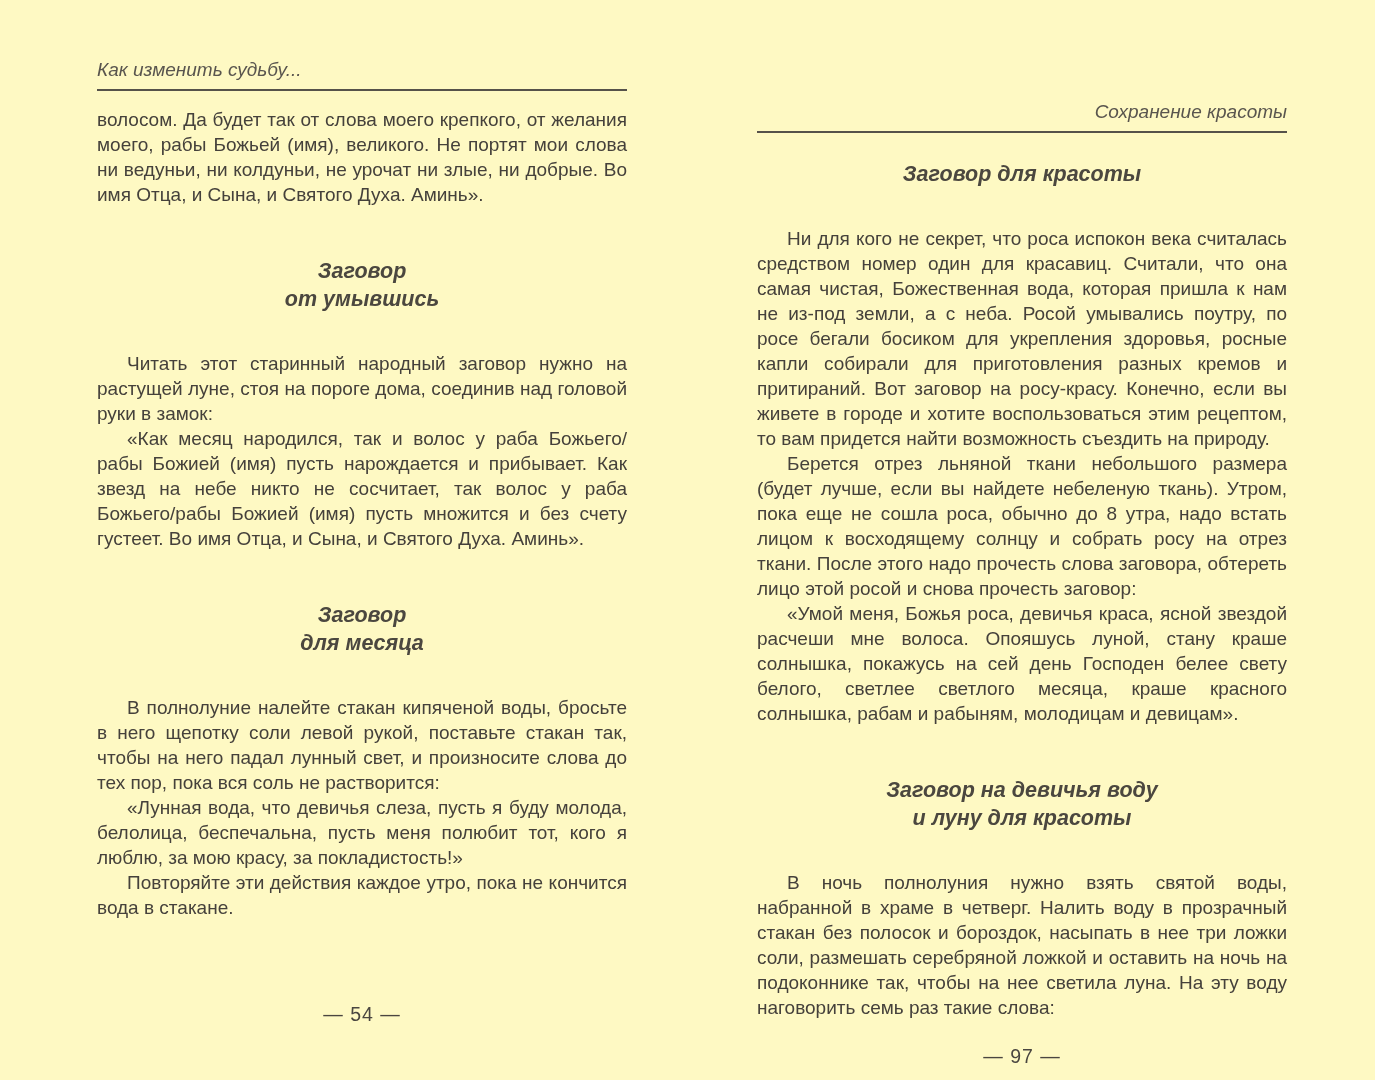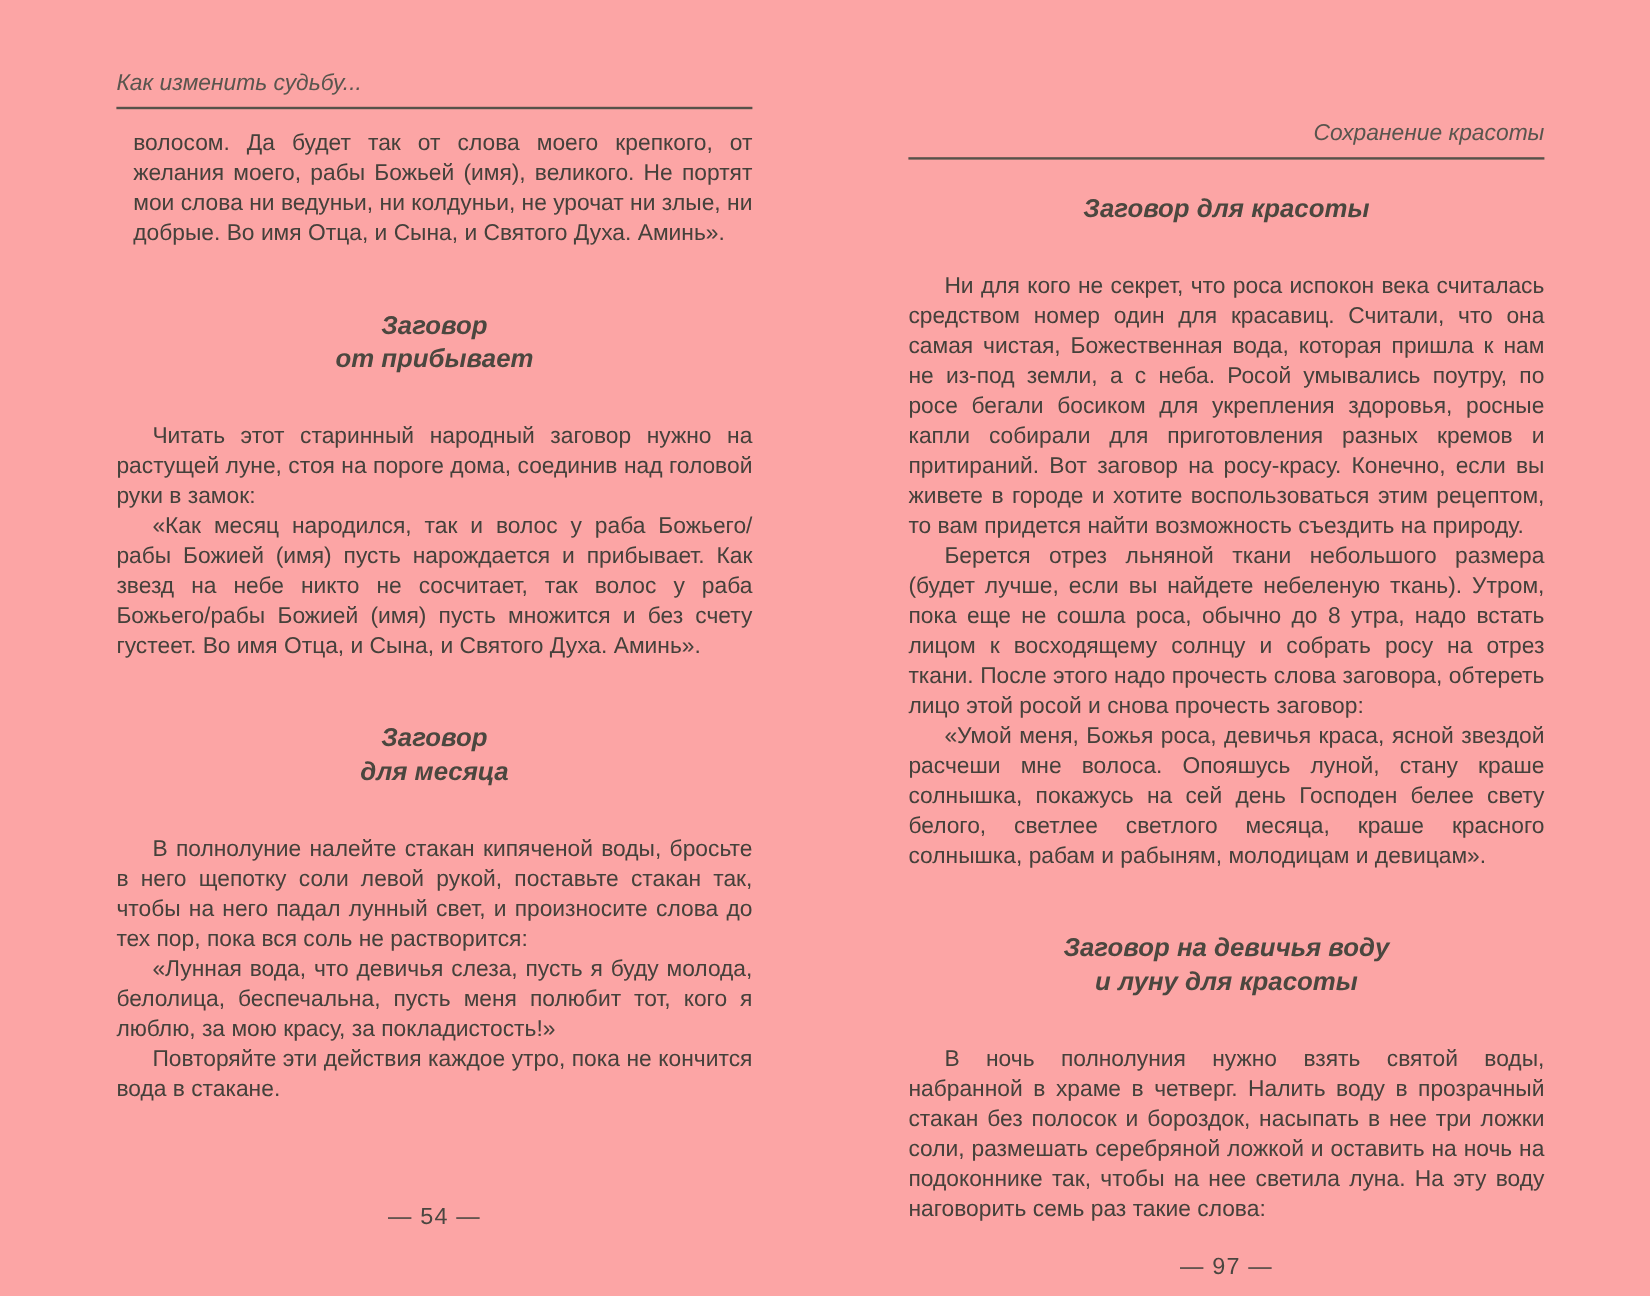--- a/index.html
+++ b/index.html
@@ -4,21 +4,21 @@
 <style>
   html, body { margin: 0; padding: 0; }
   body {
     width: 1375px; height: 1080px;
     background: #fcfbf8;
     font-family: "Liberation Sans", sans-serif;
   }
   .spread {
     position: relative;
     width: 1375px; height: 1080px;
-    background: #fca5a5;
+    background: #fef9c3;
     overflow: hidden;
   }
   .page {
     position: absolute; top: 0; height: 1080px; width: 530px;
   }
   .page.left  { left: 97px; }
   .page.right { left: 757px; margin-top: 42px; }
 
   .running-head {
     position: absolute; top: 58px; left: 0; right: 0;
@@ -33,21 +33,21 @@
   .page-body {
     position: absolute; top: 107px; left: 0; right: 0;
   }
   .page-body p {
     margin: 0;
     font-size: 19px; line-height: 25px;
     color: #45413b;
     text-align: justify;
     text-indent: 30px;
   }
-  .page-body p.no-indent { text-indent: 0; margin-left: 14px; }
+  .page-body p.no-indent { text-indent: 0; }
 
   .page-body h2 {
     margin: 50px 0 38px 0;
     text-align: center;
     font-size: 21.5px; line-height: 28px;
     font-style: italic;
     font-weight: bold;
     color: #4b473f;
   }
   .page-body > h2:first-child { margin-top: 11px; }
@@ -65,21 +65,21 @@
 <body>
 
 <div class="spread">
 
   <section class="page left">
     <div class="running-head">Как изменить судьбу...</div>
     <div class="page-body">
         <p class="no-indent">волосом. Да будет так от слова моего крепкого, от желания моего, рабы Божьей (имя), великого. Не портят мои слова ни ведуньи, ни колдуньи, не урочат ни злые, ни добрые. Во имя Отца, и Сына, и Святого Духа. Аминь».</p>
         <h2>
           <span>Заговор</span>
-          <span>от прибывает</span>
+          <span>от умывшись</span>
         </h2>
         <p>Читать этот старинный народный заговор нужно на растущей луне, стоя на пороге дома, соединив над головой руки в замок:</p>
         <p>«Как месяц народился, так и волос у раба Божьего/рабы Божией (имя) пусть нарождается и прибывает. Как звезд на небе никто не сосчитает, так волос у раба Божьего/рабы Божией (имя) пусть множится и без счету густеет. Во имя Отца, и Сына, и Святого Духа. Аминь».</p>
         <h2>
           <span>Заговор</span>
           <span>для месяца</span>
         </h2>
         <p>В полнолуние налейте стакан кипяченой воды, бросьте в него щепотку соли левой рукой, поставьте стакан так, чтобы на него падал лунный свет, и произносите слова до тех пор, пока вся соль не растворится:</p>
         <p>«Лунная вода, что девичья слеза, пусть я буду молода, белолица, беспечальна, пусть меня полюбит тот, кого я люблю, за мою красу, за покладистость!»</p>
         <p>Повторяйте эти действия каждое утро, пока не кончится вода в стакане.</p>

